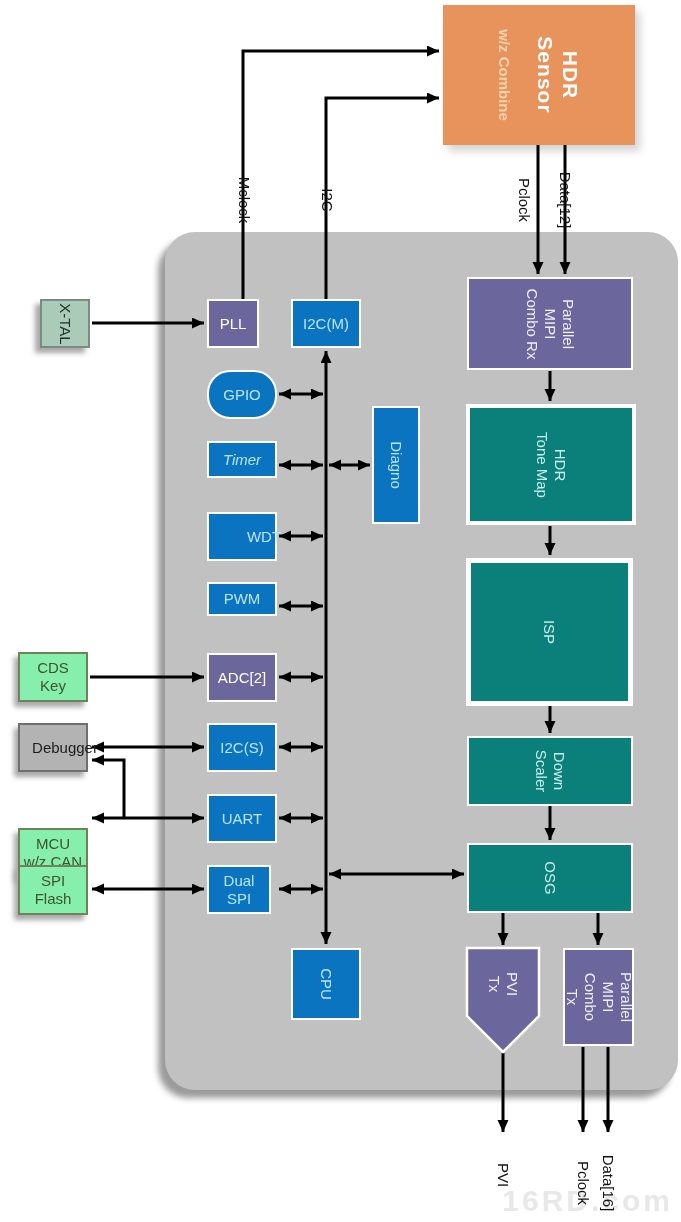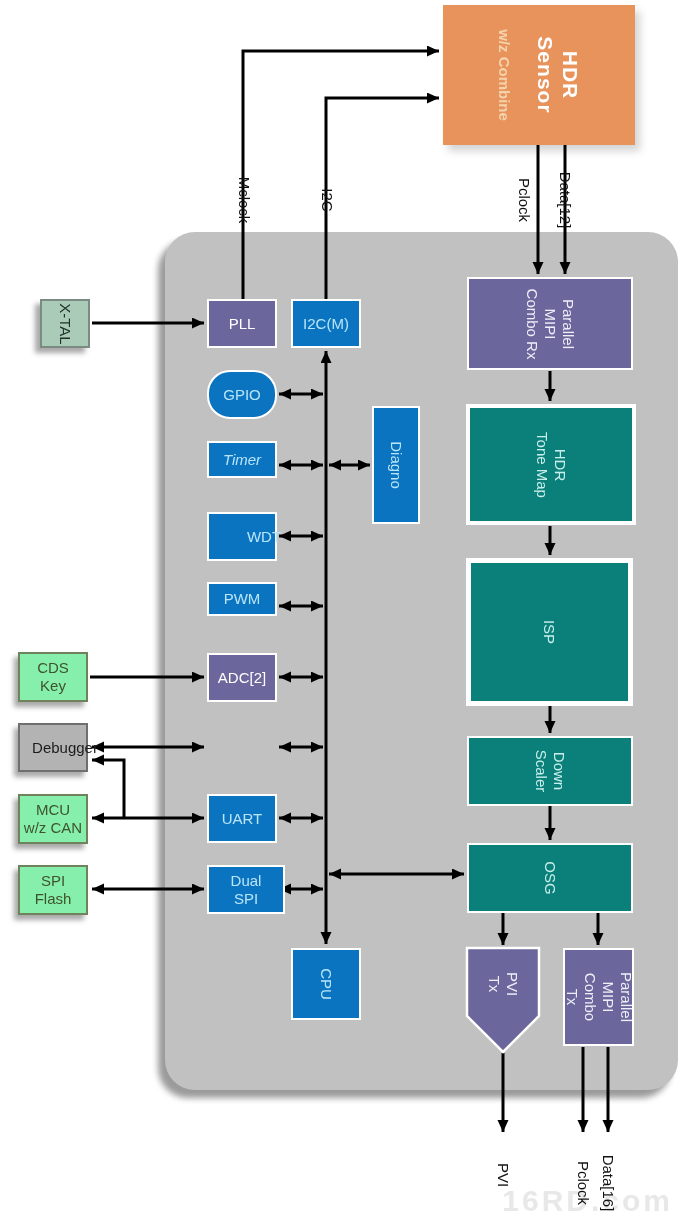--- a/index.html
+++ b/index.html
@@ -109,29 +109,30 @@
       <path d="M598 913 V945" marker-end="url(#arr)"></path>
 
       <path d="M503 1053 V1132" marker-end="url(#arr)"></path>
       <path d="M583 1047 V1132" marker-end="url(#arr)"></path>
       <path d="M608 1047 V1132" marker-end="url(#arr)"></path>
 
       <polygon points="467,948 539,948 539,1016 503,1052 467,1016" fill="#6B669B" stroke="#ffffff" stroke-width="2.5"></polygon>
     </g>
   </svg>
 
-  <div class="blk purple inner-border" style="left:207px;top:299px;width:70px;height:49px;color:#fff;">PLL</div>
+  <div class="blk purple inner-border" style="left:207px;top:299px;width:52px;height:49px;color:#fff;">PLL</div>
   <div class="blk blue inner-border" style="left:291px;top:299px;width:70px;height:49px;">I2C(M)</div>
   <div class="blk blue inner-border" style="left:207px;top:370px;width:70px;height:49px;border-radius:23px;">GPIO</div>
   <div class="blk blue inner-border" style="left:207px;top:441px;width:70px;height:37px;font-style:italic;">Timer</div>
   <div class="blk blue inner-border" style="left:207px;top:512px;width:70px;height:49px;padding-left:44px;">WDT</div>
   <div class="blk blue inner-border" style="left:207px;top:582px;width:70px;height:34px;">PWM</div>
   <div class="blk purple inner-border" style="left:207px;top:653px;width:70px;height:49px;color:#fff;">ADC[2]</div>
+  <div class="blk blue inner-border" style="left:207px;top:723px;width:70px;height:49px;">I2C(S)</div>
   <div class="blk blue inner-border" style="left:207px;top:794px;width:70px;height:49px;">UART</div>
-  <div class="blk blue inner-border" style="left:207px;top:865px;width:78px;height:49px;">Dual
+  <div class="blk blue inner-border" style="left:207px;top:865px;width:64px;height:49px;">Dual
 SPI</div>
 
   <div class="blk blue inner-border" style="left:372px;top:406px;width:48px;height:118px;">
     <span class="rot">Diagno</span>
   </div>
   <div class="blk blue inner-border" style="left:291px;top:948px;width:70px;height:72px;">
     <span class="rot">CPU</span>
   </div>
 
   <div class="blk purple inner-border" style="left:467px;top:277px;width:166px;height:93px;">
@@ -163,21 +164,21 @@
     <span class="rot">PVI
 Tx</span>
   </div>
 
   <div class="blk xtal" style="left:40px;top:299px;width:50px;height:49px;">
     <span class="rot">X-TAL</span>
   </div>
   <div class="blk green" style="left:18px;top:652px;width:70px;height:50px;">CDS
 Key</div>
   <div class="blk grayblk" style="left:18px;top:723px;width:70px;height:49px;padding-left:24px;">Debugger</div>
-  <div class="blk green" style="left:18px;top:794px;width:70px;height:50px;">MCU
+  <div class="blk green" style="left:18px;top:828px;width:70px;height:50px;">MCU
 w/z CAN</div>
   <div class="blk green" style="left:18px;top:865px;width:70px;height:50px;">SPI
 Flash</div>
 
   <div class="siglabel" style="left:232px;top:150px;width:24px;height:100px;">
     <span class="rot">Mclock</span>
   </div>
   <div class="siglabel" style="left:315px;top:170px;width:24px;height:60px;">
     <span class="rot">I2C</span>
   </div>

